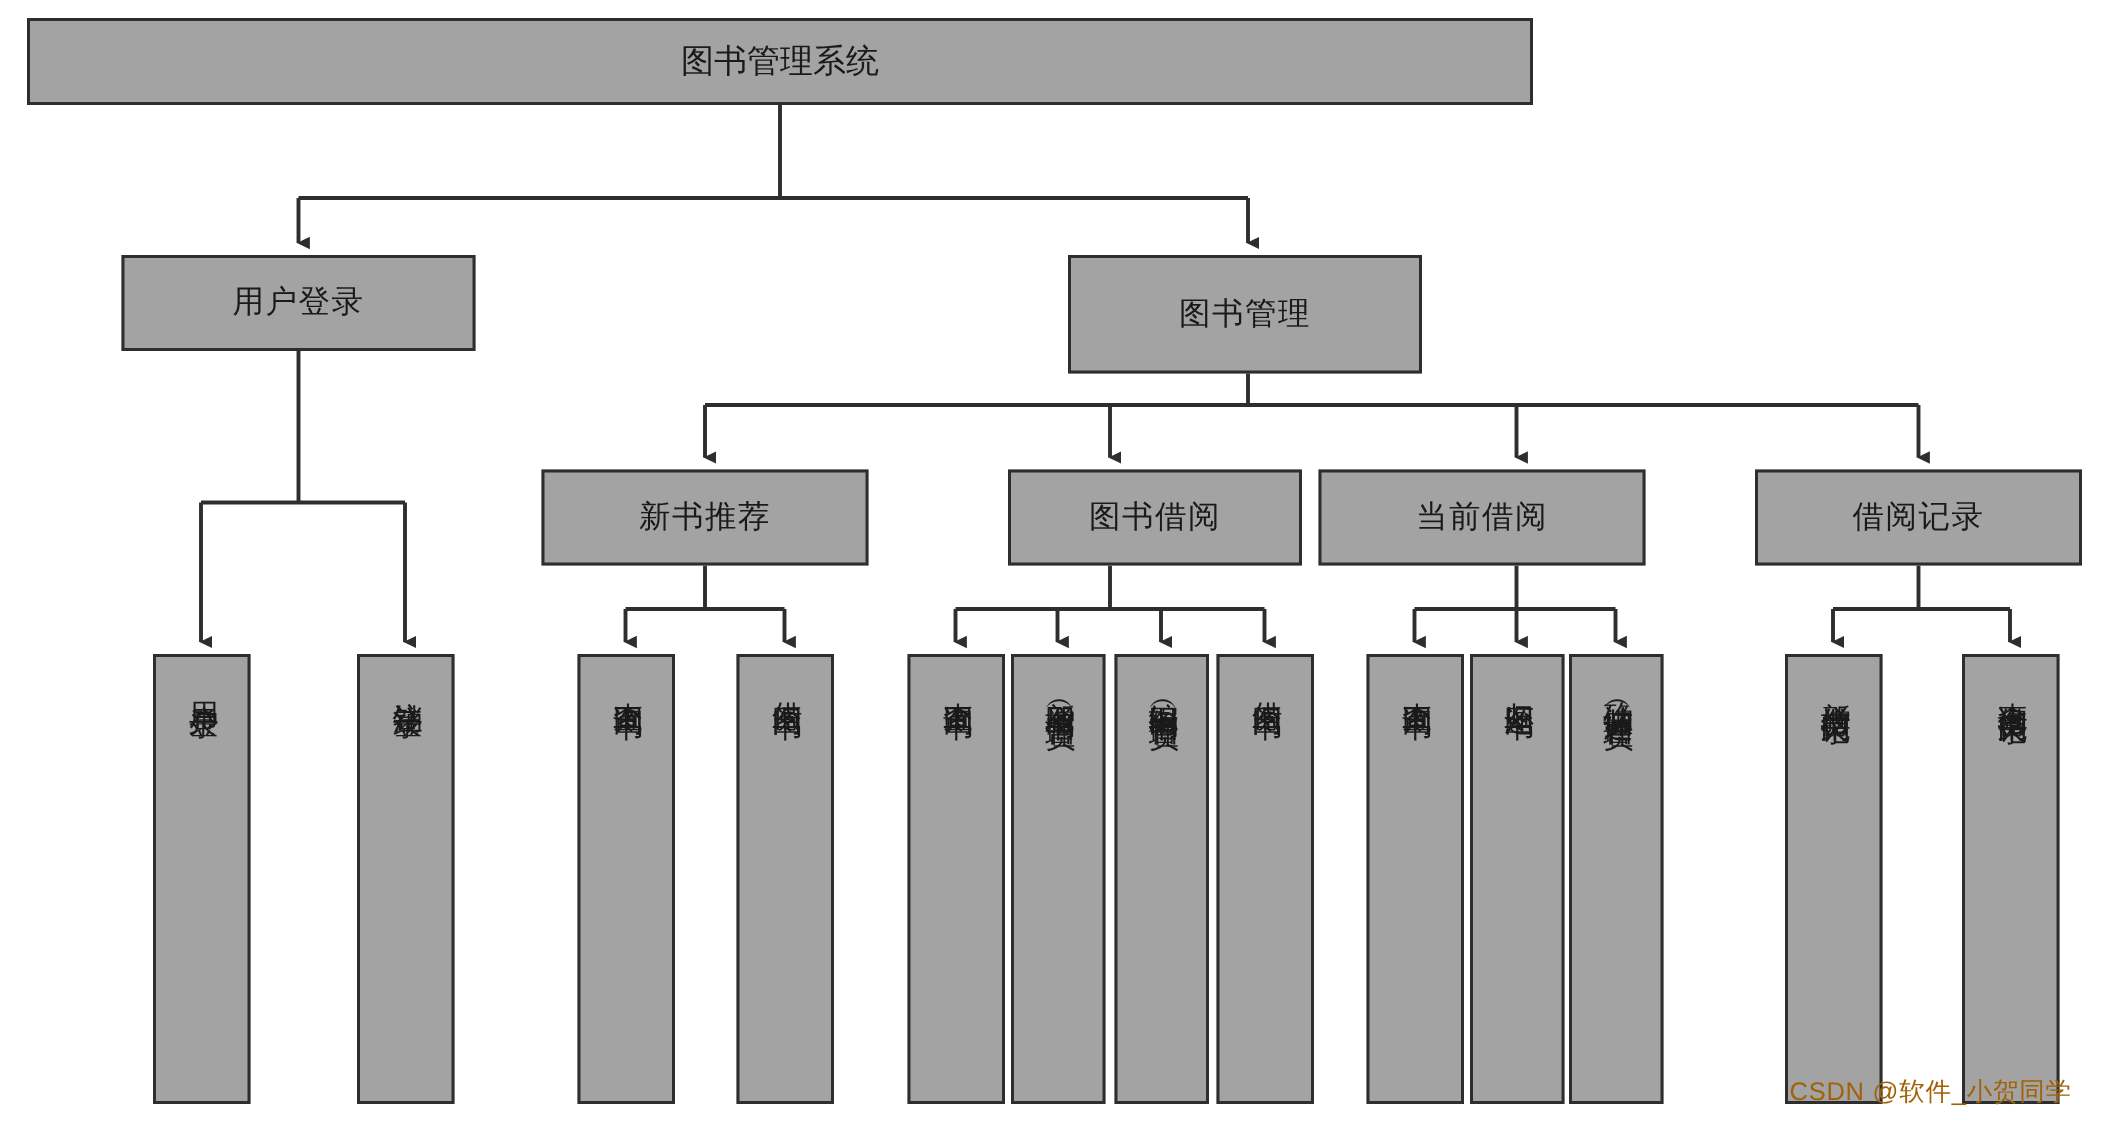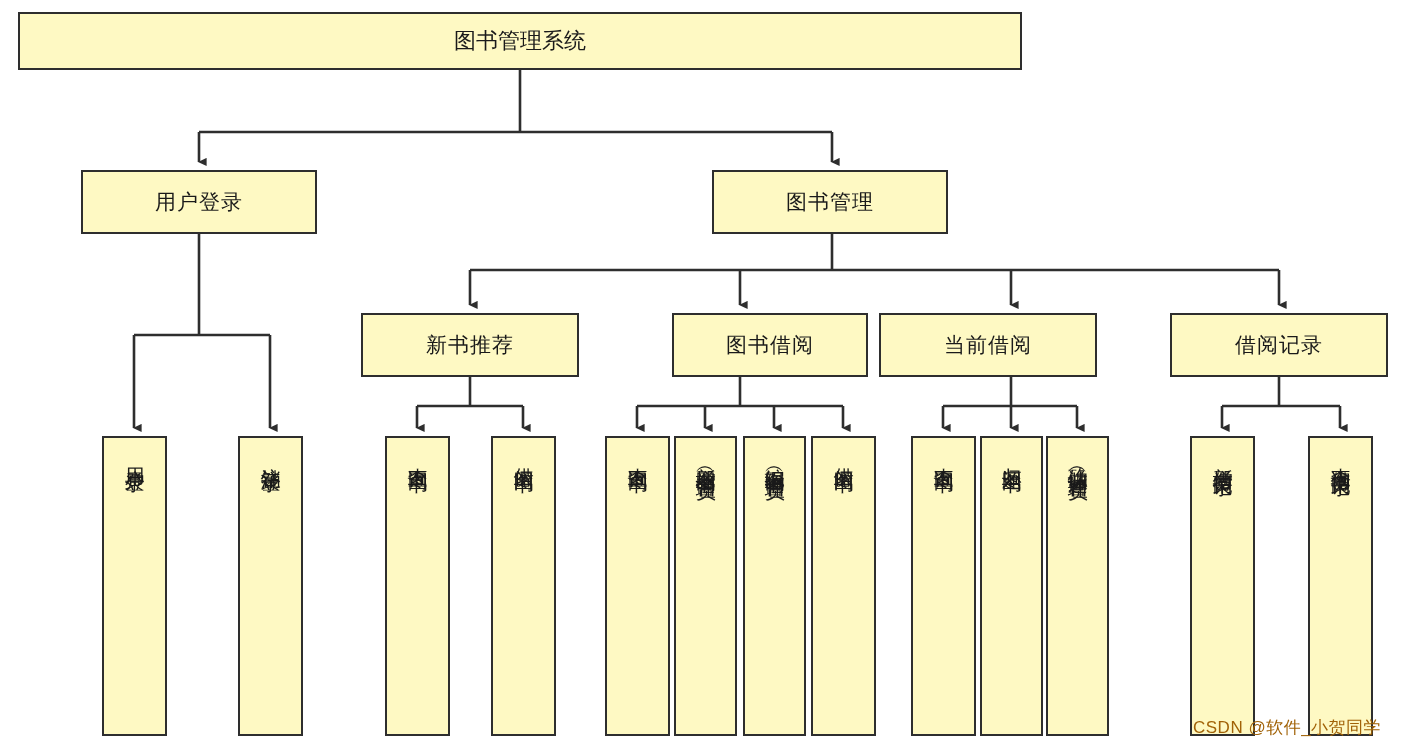--- a/index.html
+++ b/index.html
@@ -22,21 +22,21 @@
     position: absolute;
     left: 0;
     top: 0;
     width: 1405px;
     height: 747px;
     pointer-events: none;
   }
   .node {
     position: absolute;
     box-sizing: border-box;
-    background: #fef9c3;
+    background: #a3a3a3;
     border: 2px solid #2e2e2e;
     display: flex;
     align-items: center;
     justify-content: center;
     color: #1a1a1a;
   }
   .node.horizontal {
     font-size: 21px;
     letter-spacing: 1px;
     line-height: 1.1;
@@ -120,21 +120,21 @@
     </g>
   </svg>
 
   <div class="node root" style="left:18px; top:12px; width:1004px; height:58px;">
     <span>图书管理系统</span>
   </div>
 
   <div class="node horizontal" style="left:81px; top:170px; width:236px; height:64px;">
     <span>用户登录</span>
   </div>
-  <div class="node horizontal" style="left:712px; top:170px; width:236px; height:64px;">
+  <div class="node horizontal" style="left:712px; top:170px; width:236px; height:79px;">
     <span>图书管理</span>
   </div>
 
   <div class="node horizontal" style="left:361px; top:313px; width:218px; height:64px;">
     <span>新书推荐</span>
   </div>
   <div class="node horizontal" style="left:632px; top:313px; width:196px; height:64px;margin-left:40px;">
     <span>图书借阅</span>
   </div>
   <div class="node horizontal" style="left:879px; top:313px; width:218px; height:64px;">

